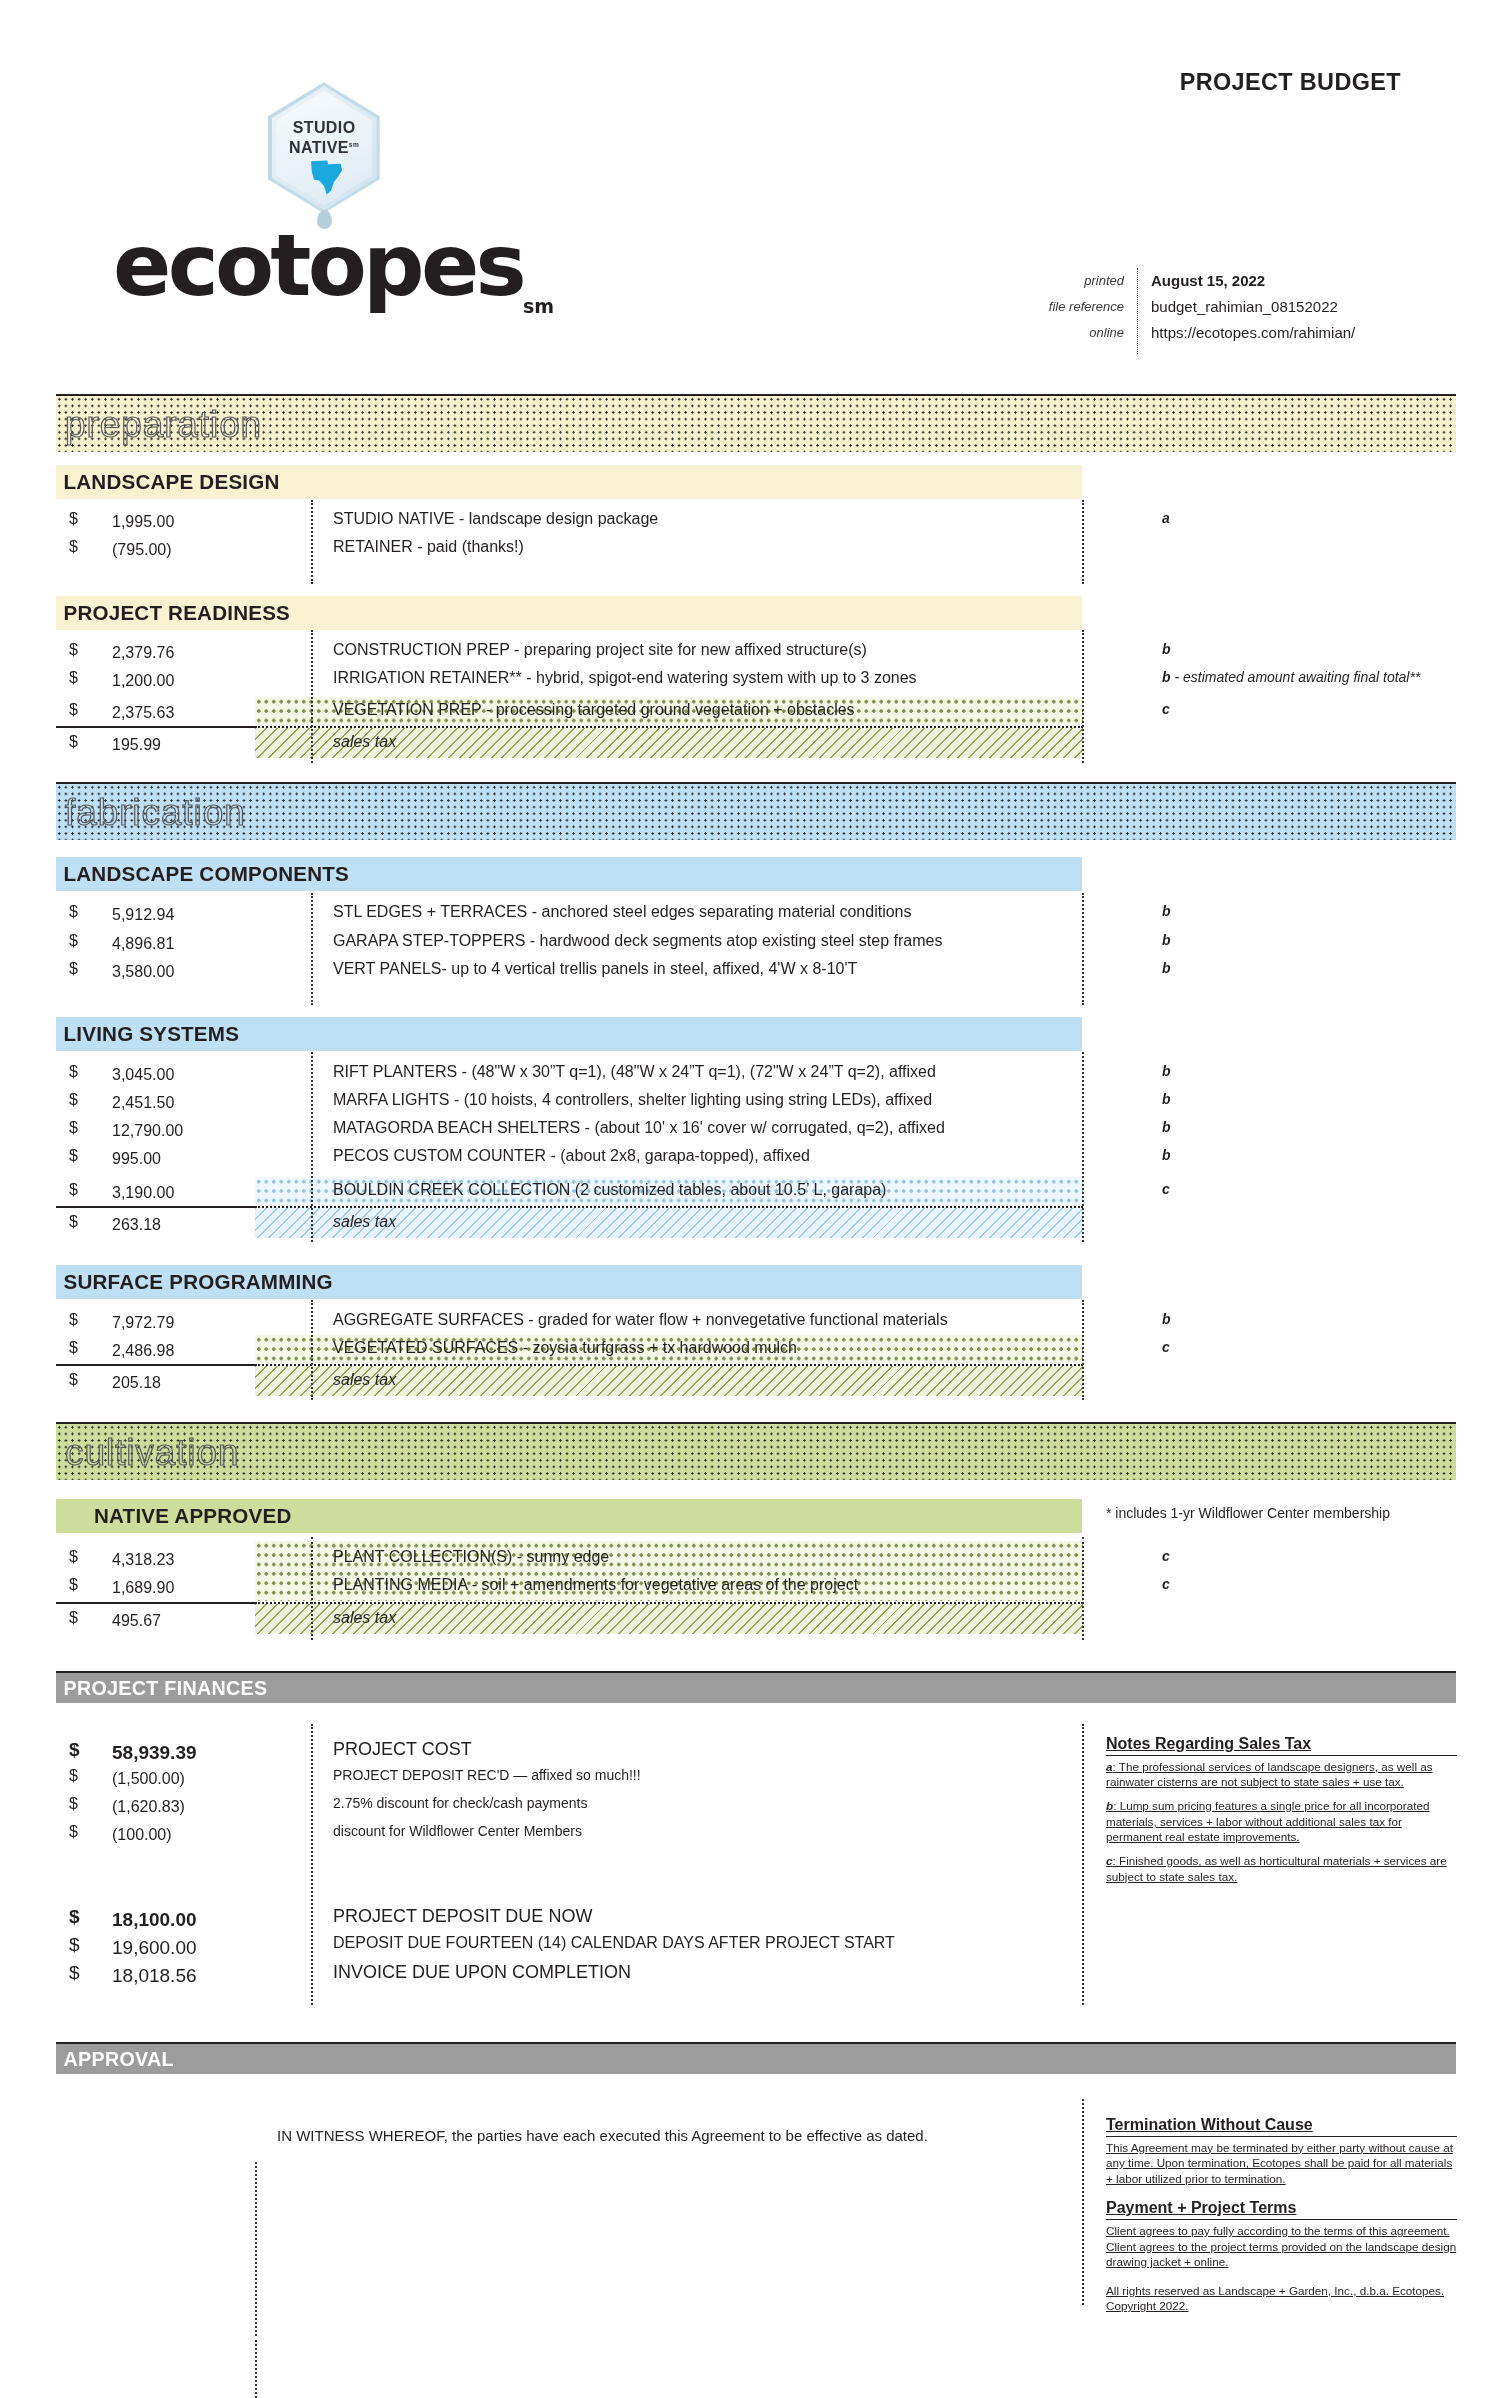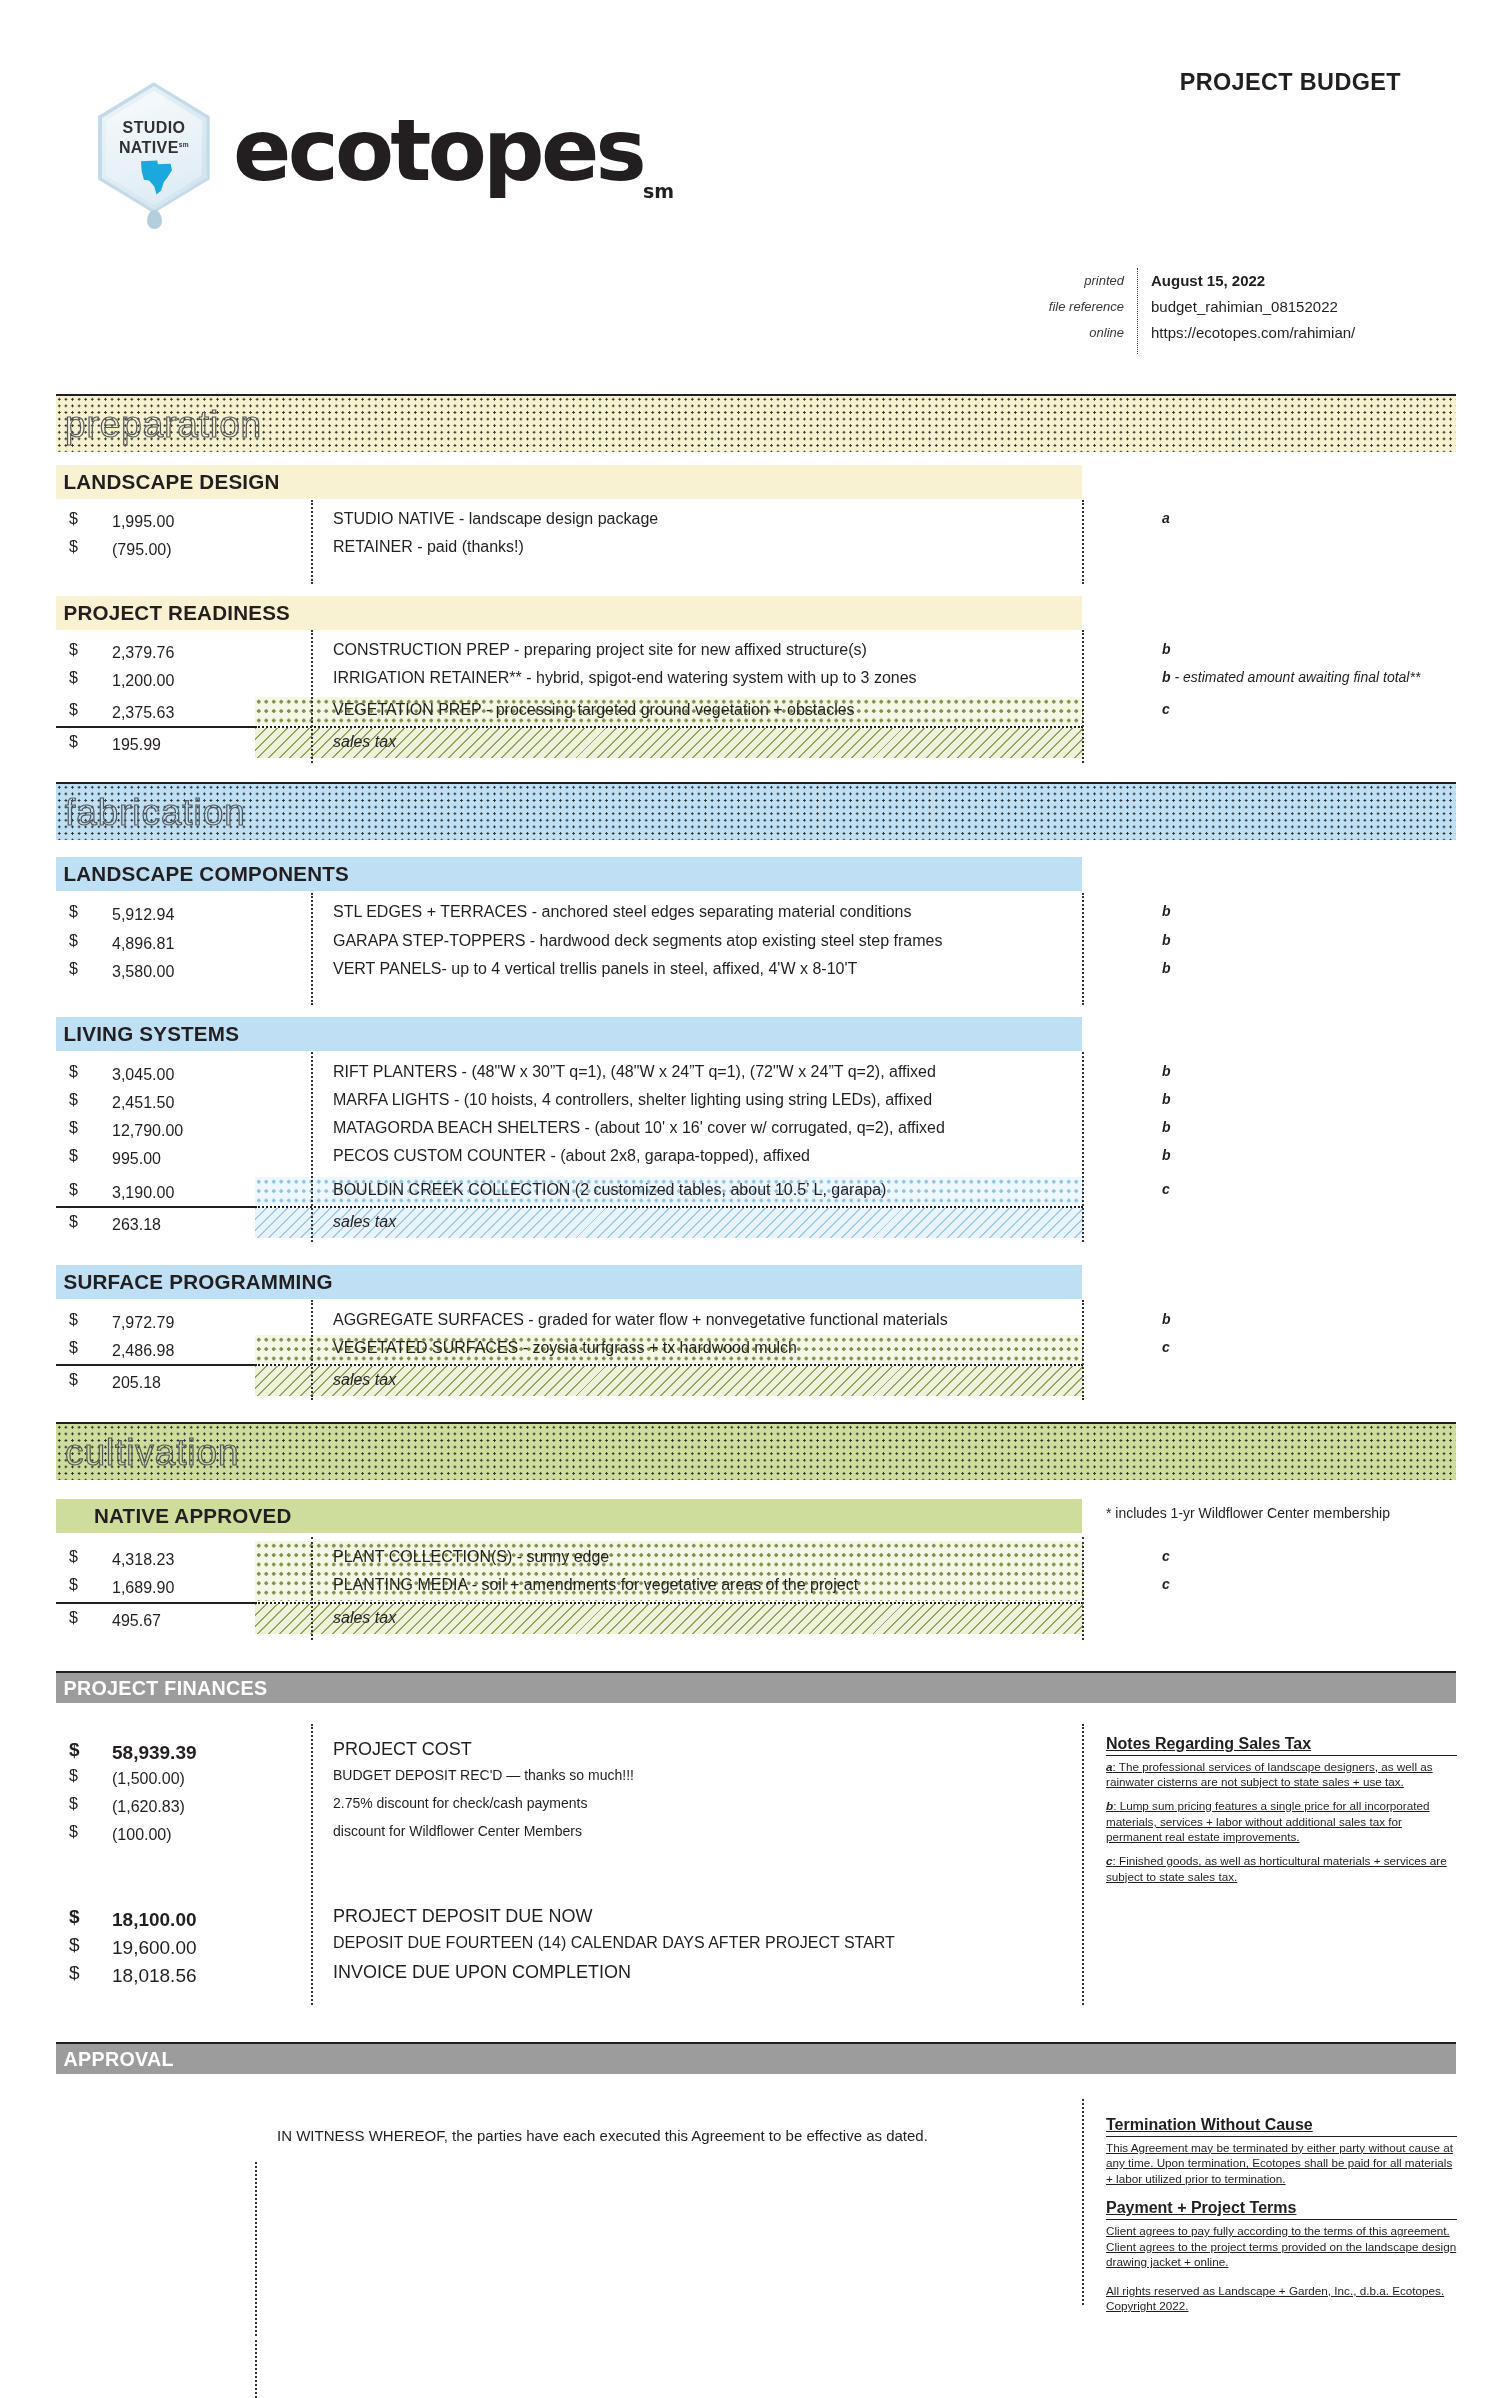--- a/index.html
+++ b/index.html
@@ -9,21 +9,21 @@
     background:#ffffff;
     font-family:"Liberation Sans", sans-serif;
     color:#231f20;
     position:relative;
     overflow:hidden;
   }
 
   
   #header { position:relative; height:375px; }
 
-  #logo-wrap { position:absolute; left:94px; top:86px; display:flex; align-items:center; }
+  #logo-wrap { position:absolute; left:94px; top:86px; display:flex; align-items:center;flex-direction:column; }
   #badge { position:relative; width:120px; height:141px; }
   .hexshape {
     position:absolute; left:7.5px; top:0; width:105px; height:124px;
     background:linear-gradient(135deg,#eef6fa 0%,#dceaf3 55%,#cfe2ee 100%);
     clip-path:polygon(50% 0%,100% 26%,100% 74%,50% 100%,0% 74%,0% 26%);
     border:0;
   }
   .hexshape::after{
     content:""; position:absolute; inset:4.7px;
     background:linear-gradient(160deg,#f7fbfd 0%,#e7f1f7 60%,#dceaf3 100%);
@@ -404,21 +404,21 @@
 <div class="vdiv" style="left:1082px; top:1724px; height:281px"></div>
 
 <div class="row big bold" style="top:1735px">
   <span class="cur">$</span>
   <span class="amt">58,939.39</span>
   <span class="desc" style="font-weight:400;font-size:18px">PROJECT COST</span>
 </div>
 <div class="row small" style="top:1763px">
   <span class="cur">$</span>
   <span class="amt">(1,500.00)</span>
-  <span class="desc">BUDGET DEPOSIT REC'D — thanks so much!!!</span>
+  <span class="desc">PROJECT DEPOSIT REC'D — affixed so much!!!</span>
 </div>
 <div class="row small" style="top:1791px">
   <span class="cur">$</span>
   <span class="amt">(1,620.83)</span>
   <span class="desc">2.75% discount for check/cash payments</span>
 </div>
 <div class="row small" style="top:1819px">
   <span class="cur">$</span>
   <span class="amt">(100.00)</span>
   <span class="desc">discount for Wildflower Center Members</span>

